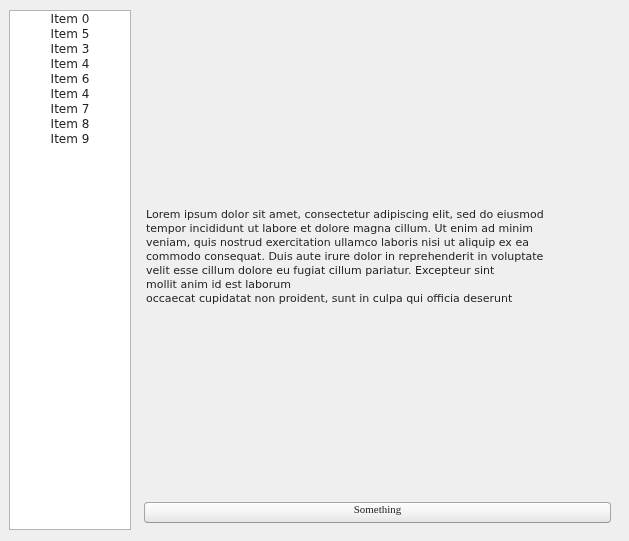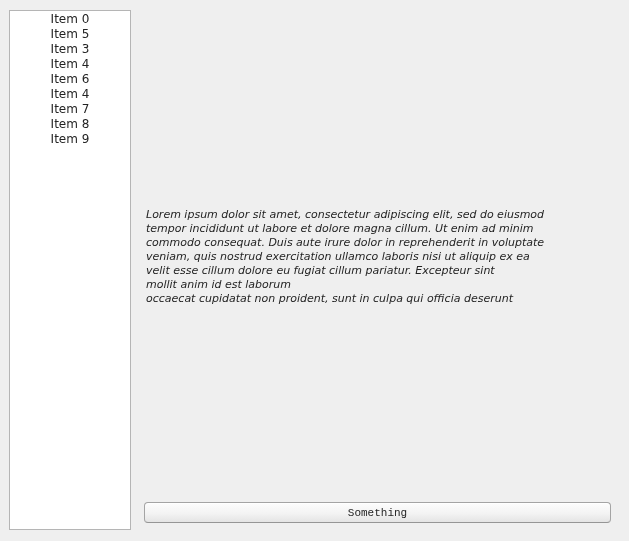--- a/index.html
+++ b/index.html
@@ -39,42 +39,41 @@
     overflow: hidden;
     cursor: default;
   }
   .body-text {
     position: absolute;
     left: 146px;
     top: 208px;
     width: 440px;
     font-size: 11px;
     line-height: 14px;
-    font-style: italic;
   }
   .paragraph-line {
     white-space: nowrap;
   }
   .push-button {
     position: absolute;
     left: 144px;
     top: 502px;
     width: 467px;
     height: 21px;
     box-sizing: border-box;
     border: 1px solid var(--button_border, #a4a4a4);
     border-bottom-color: #959595;
     border-radius: 4px;
     background: linear-gradient(to bottom, #fdfdfd 0%, #f3f3f3 55%, #e4e4e4 100%);
     box-shadow: inset 0 1px 0 rgba(255,255,255,0.85);
-    font-family: Liberation Mono, monospace;
+    font-family: Liberation Serif, serif;
     font-size: 11px;
     color: var(--text_color, #242424);
     display: flex;
-    align-items: center;
+    align-items: flex-start;
     justify-content: center;
     padding: 0;
     cursor: default;
   }
 </style>
 </head>
 <body>
 
 <div class="window">
 
@@ -86,22 +85,22 @@
     <div class="list-item">Item 6</div>
     <div class="list-item">Item 4</div>
     <div class="list-item">Item 7</div>
     <div class="list-item">Item 8</div>
     <div class="list-item">Item 9</div>
   </div>
 
   <div class="body-text">
     <div class="paragraph-line">Lorem ipsum dolor sit amet, consectetur adipiscing elit, sed do eiusmod</div>
     <div class="paragraph-line">tempor incididunt ut labore et dolore magna cillum. Ut enim ad minim</div>
+    <div class="paragraph-line">veniam, quis nostrud exercitation ullamco laboris nisi ut aliquip ex ea</div>
     <div class="paragraph-line">commodo consequat. Duis aute irure dolor in reprehenderit in voluptate</div>
-    <div class="paragraph-line">veniam, quis nostrud exercitation ullamco laboris nisi ut aliquip ex ea</div>
     <div class="paragraph-line">velit esse cillum dolore eu fugiat cillum pariatur. Excepteur sint</div>
     <div class="paragraph-line">mollit anim id est laborum</div>
     <div class="paragraph-line">occaecat cupidatat non proident, sunt in culpa qui officia deserunt</div>
   </div>
 
   <button class="push-button">
     <span>Something</span>
   </button>
 
 </div>

